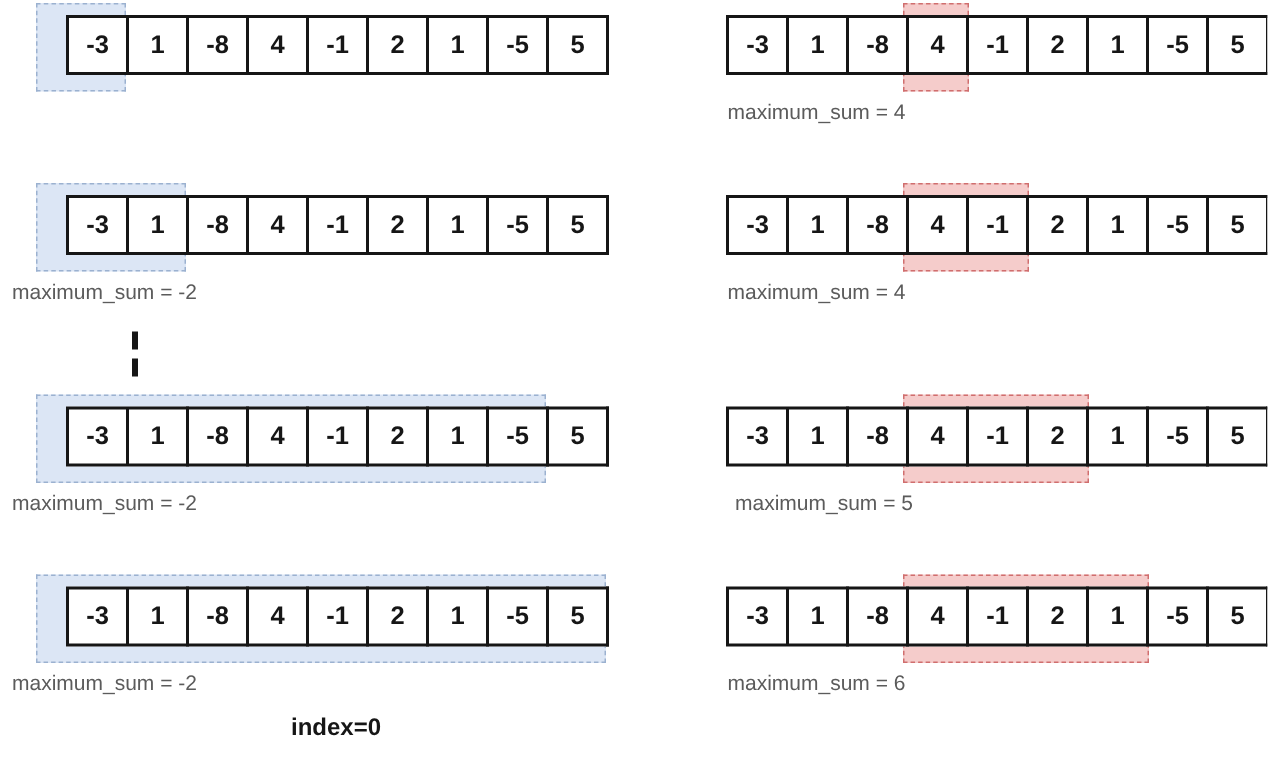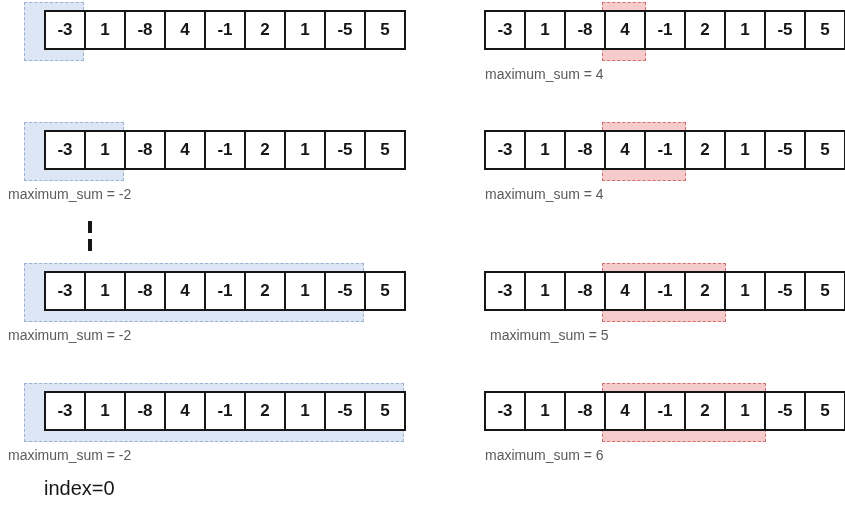--- a/index.html
+++ b/index.html
@@ -20,22 +20,22 @@
     box-sizing:border-box;width:40px;height:40px;background:#ffffff;
     border:2px solid var(--ink);border-left:none;
     display:flex;align-items:center;justify-content:center;
     font-weight:700;font-size:17px;color:var(--ink);
   }
   .cell:first-child{border-left:2px solid var(--ink);width:42px;}
 
   .sum{position:absolute;font-size:14px;color:var(--text-gray);white-space:nowrap;z-index:2;}
 
   .col-label{
-    position:absolute;width:360px;top:477px;text-align:left;
-    font-weight:400;font-size:20px;color:var(--ink);z-index:2;
+    position:absolute;width:360px;top:477px;text-align:center;
+    font-weight:700;font-size:16px;color:var(--ink);z-index:2;
   }
   #label-left{left:44px;} #label-right{left:484px;}
 
   #ellipsis{position:absolute;left:88px;top:221px;display:flex;flex-direction:column;gap:6px;z-index:2;}
   .dash{width:4px;height:12px;background:var(--ink);}
 </style>
 </head>
 <body>
 
 <div id="canvas">

